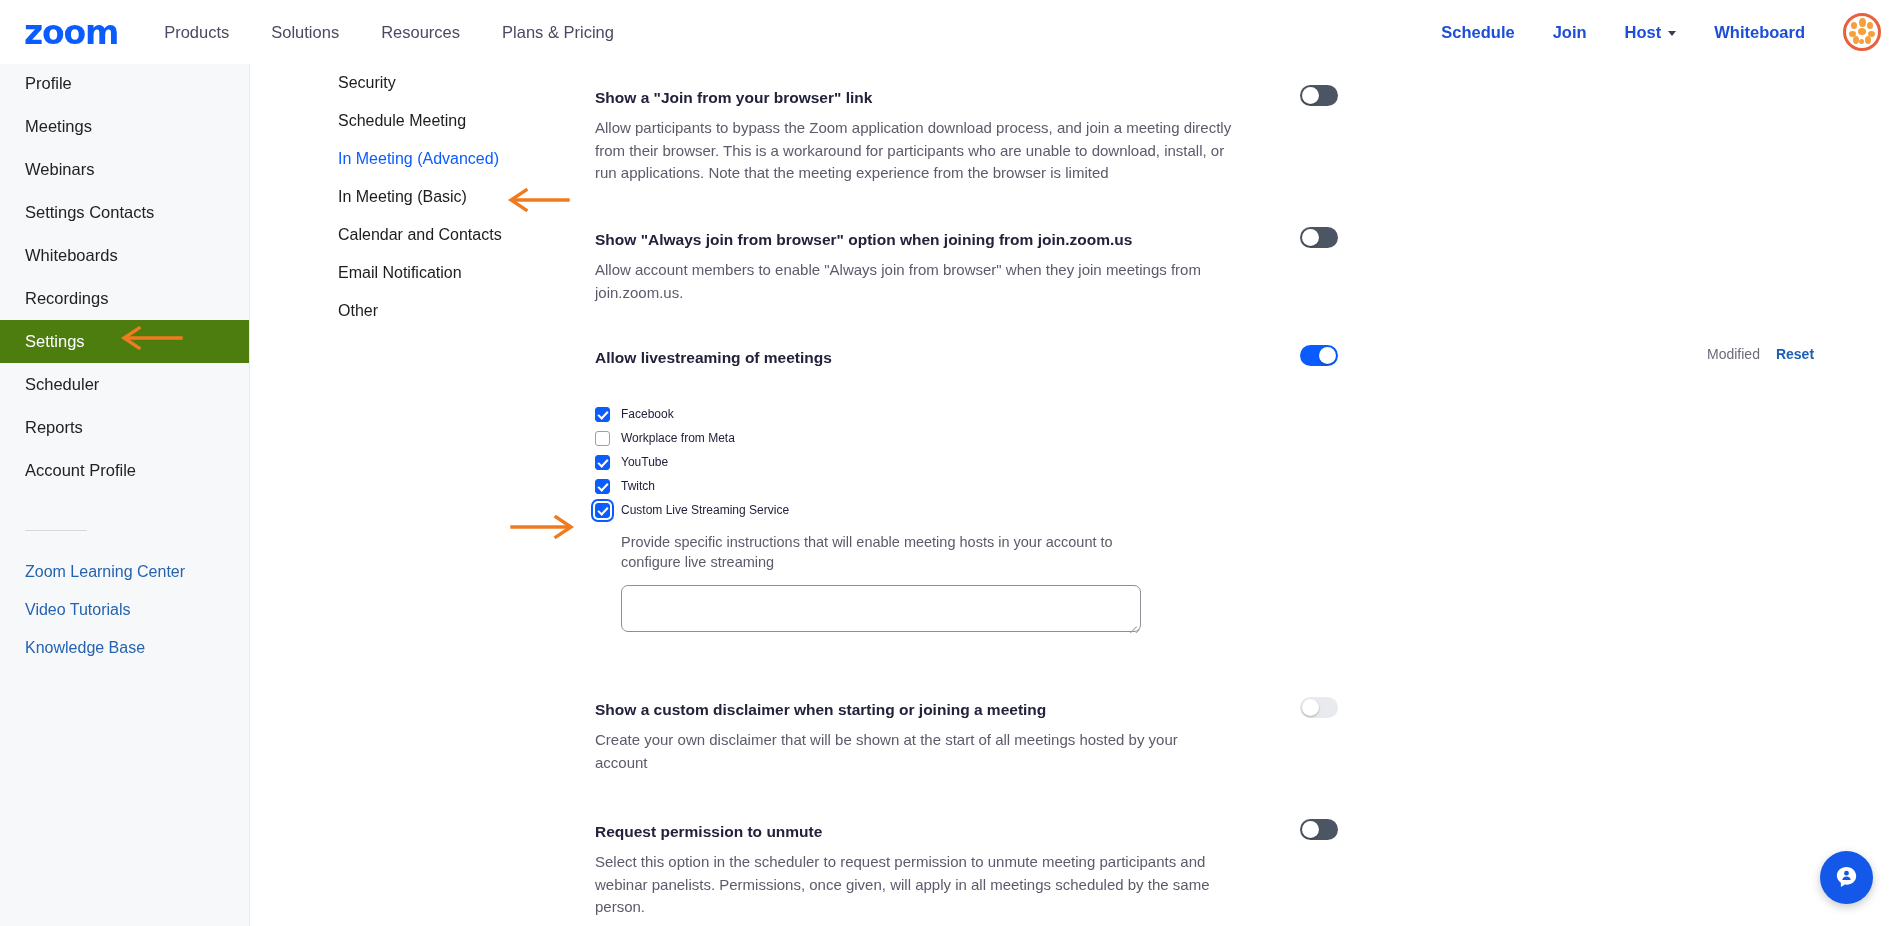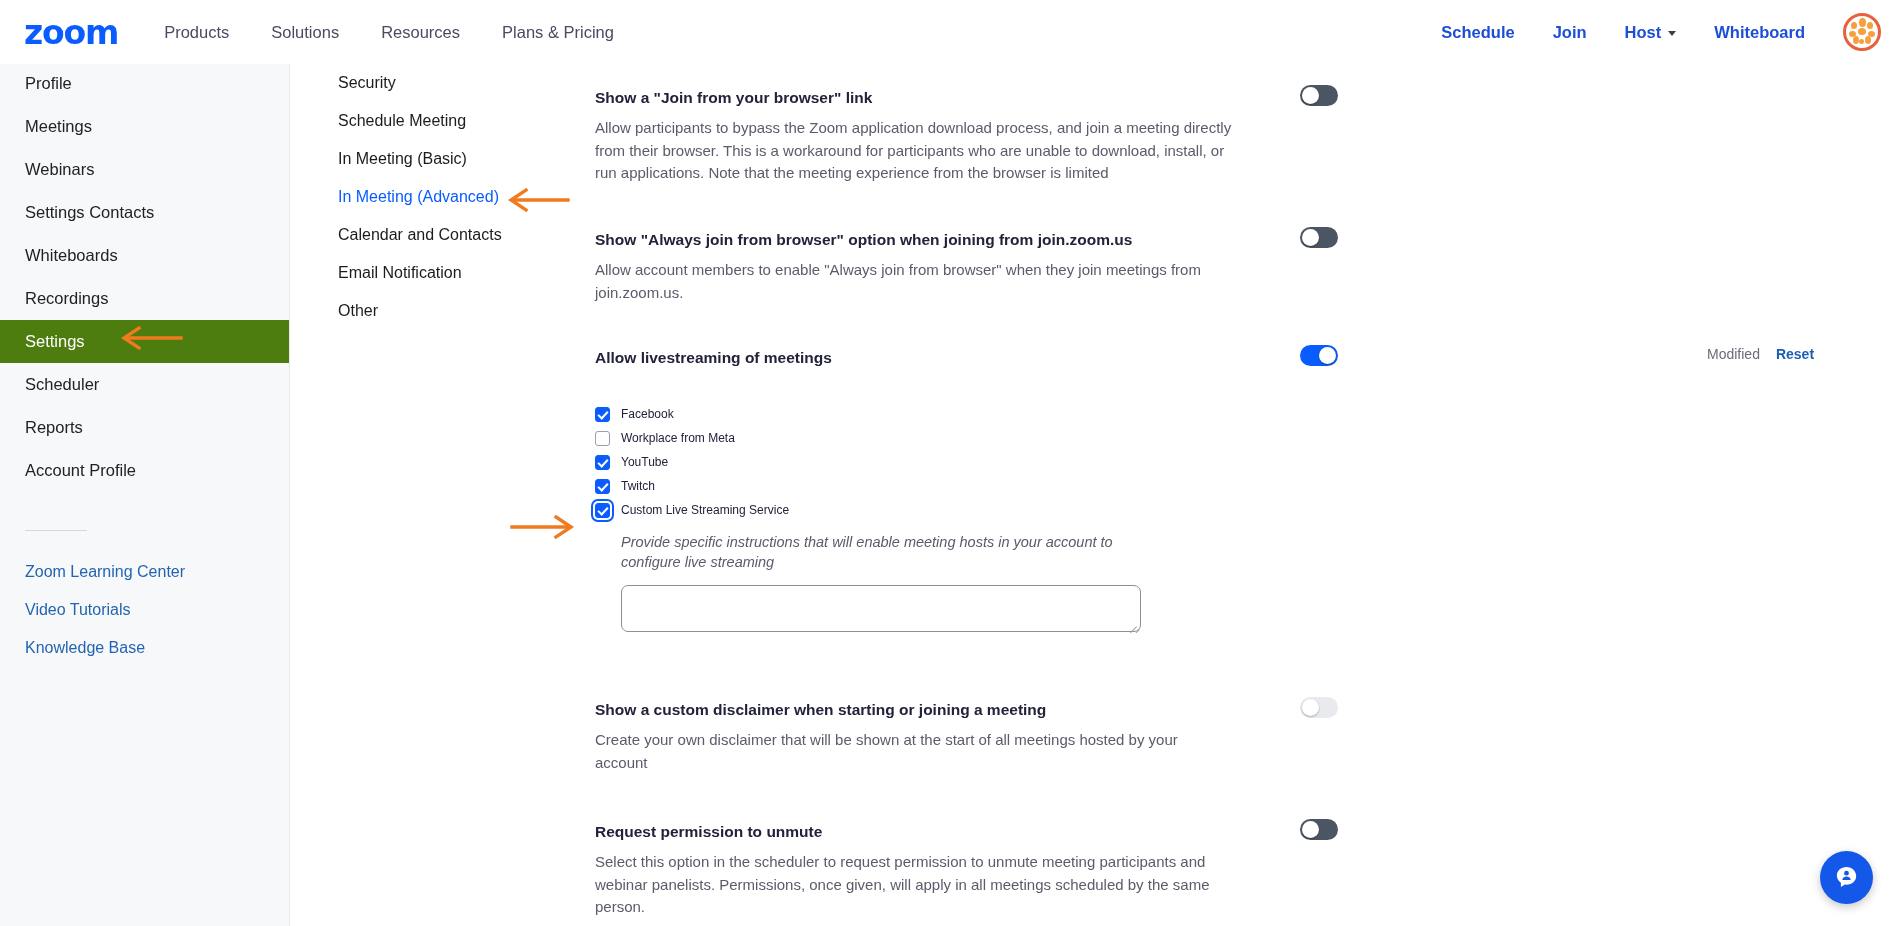--- a/index.html
+++ b/index.html
@@ -44,21 +44,21 @@
   }
   .avatar {
     width: 38px; height: 38px; border-radius: 50%;
     border: 3px solid #E8613C; background: #fff;
     position: relative; overflow: hidden; cursor: pointer; flex: none;
   }
   .avatar .blob { position:absolute; background:#F5A03C; border-radius:50%; }
 
   
   .sidebar {
-    position: absolute; top: 52px; left: 0; width: 290px; height: 874px;
+    position: absolute; top: 52px; left: 0; width: 250px; height: 874px;
     background: #f7f8f9; border-right: 1px solid #e9eaec;
   }
   .side-item {
     height: 43px; display: flex; align-items: center;
     padding-left: 25px; font-size: 16.5px; color: #222;
     cursor: pointer; white-space: nowrap;
   }
   .side-item.active { background: #4d7c0f; color: #ffffff; font-weight: 400; }
   .side-divider {
     width: 62px; height: 1px; background: #d6d8db;
@@ -141,21 +141,21 @@
     width: 4px; height: 8px; border: solid #fff;
     border-width: 0 2px 2px 0; transform: rotate(43deg);
   }
   .cb.focused {
     box-shadow: 0 0 0 2px #fff, 0 0 0 4px #0B5CFF;
   }
   .cb-label { font-size: 12px; color: #22223b; white-space: nowrap; }
 
   .sub-desc {
     font-size: 14.5px; color: #5b5b6b; line-height: 20px;
-    margin-left: 26px; margin-top: 10px; max-width: 530px; font-style: italic;
+    margin-left: 26px; margin-top: 10px; max-width: 530px;
   }
   .custom-textarea {
     margin-left: 26px; margin-top: 13px;
     width: 520px; height: 47px;
     border: 1px solid #8a8f98; border-radius: 7px;
     background: #fff; outline: none; resize: none;
     font-family: "Liberation Sans", sans-serif; font-size: 14px;
     padding: 8px 10px; color: #22223b;
     position: relative;
   }
@@ -243,22 +243,22 @@
   <div class="side-divider"></div>
   <div class="side-link">Zoom Learning Center</div>
   <div class="side-link">Video Tutorials</div>
   <div class="side-link">Knowledge Base</div>
 </div>
 
 <div class="subnav">
   <div style="height:12px;"></div>
   <div class="subnav-item">Security</div>
   <div class="subnav-item">Schedule Meeting</div>
+  <div class="subnav-item active">In Meeting (Advanced)</div>
   <div class="subnav-item">In Meeting (Basic)</div>
-  <div class="subnav-item active">In Meeting (Advanced)</div>
   <div class="subnav-item">Calendar and Contacts</div>
   <div class="subnav-item">Email Notification</div>
   <div class="subnav-item">Other</div>
 </div>
 
 <div class="main">
 
   <div class="ghost-row">Allow users to select stereo audio during a meeting</div>
 
   <div class="divider" style="top:52px;"></div>

